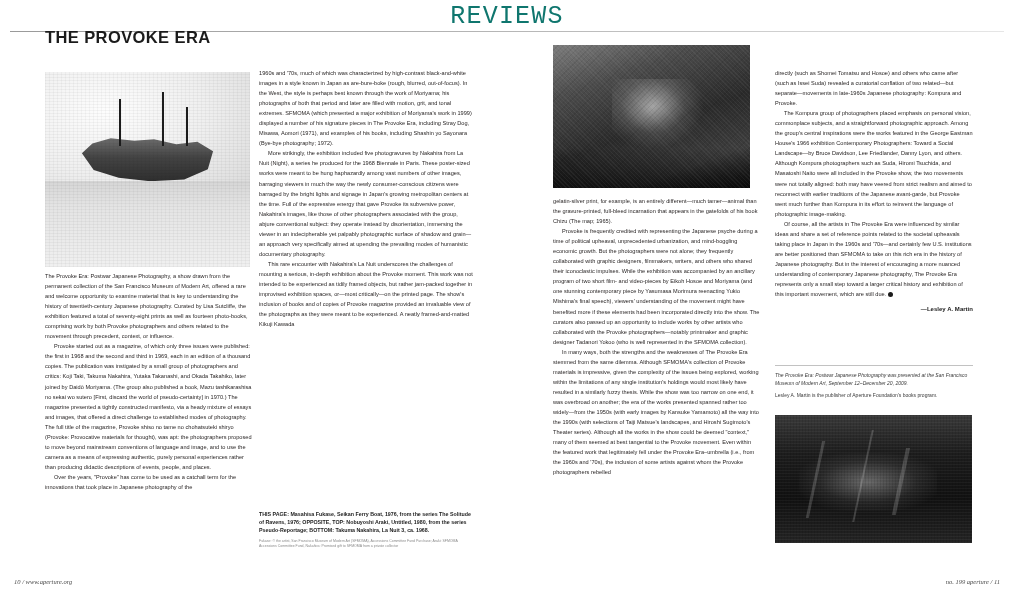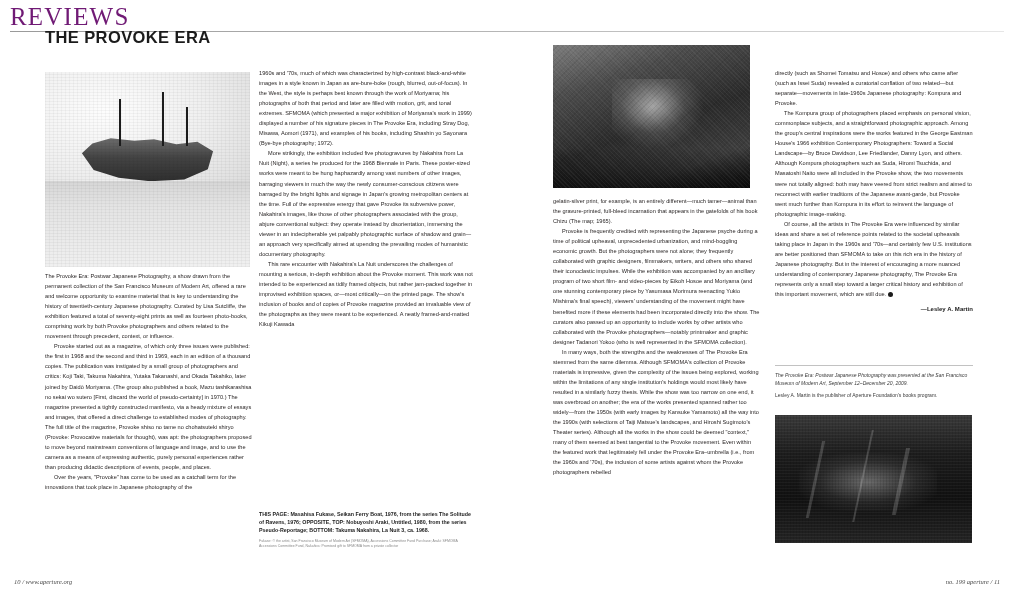--- a/index.html
+++ b/index.html
@@ -20,26 +20,27 @@
 
   
   .masthead {
     position: absolute;
     left: 10px;
     top: 4px;
     width: 994px;
     height: 30px;
   }
   .masthead-title {
-    font-family: Liberation Serif, serif;
+    font-family: Liberation Mono, monospace;
     font-size: 25px;
     letter-spacing: 1.2px;
     font-weight: 400;
-    color: #701a75;
+    color: #0f766e;
     line-height: 26px;
+    text-align: center;
   }
   .masthead-rule {
     position: absolute;
     left: 0;
     top: 27px;
     width: 994px;
     height: 1px;
     background: linear-gradient(to right, #9a9a9a 0%, #b9b9b9 55%, #e6e6e6 100%);
   }
 

